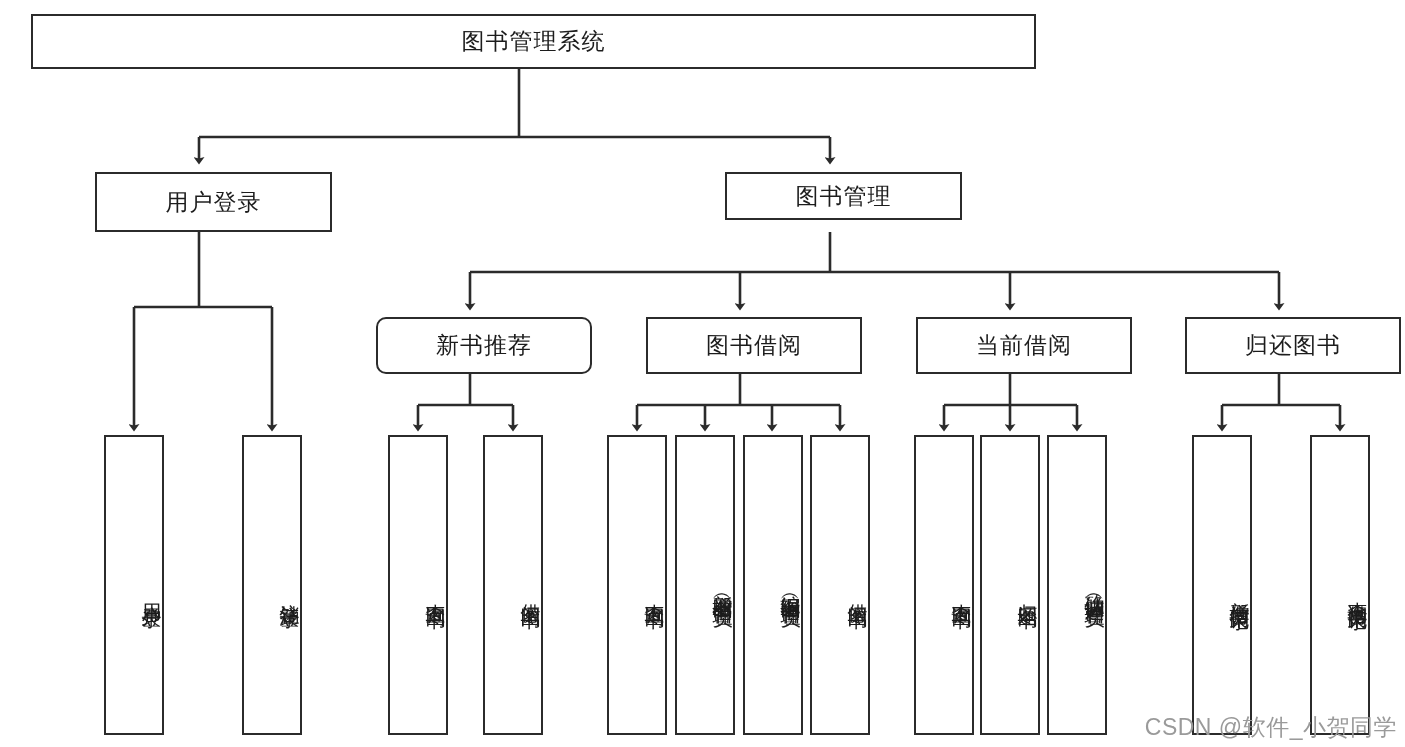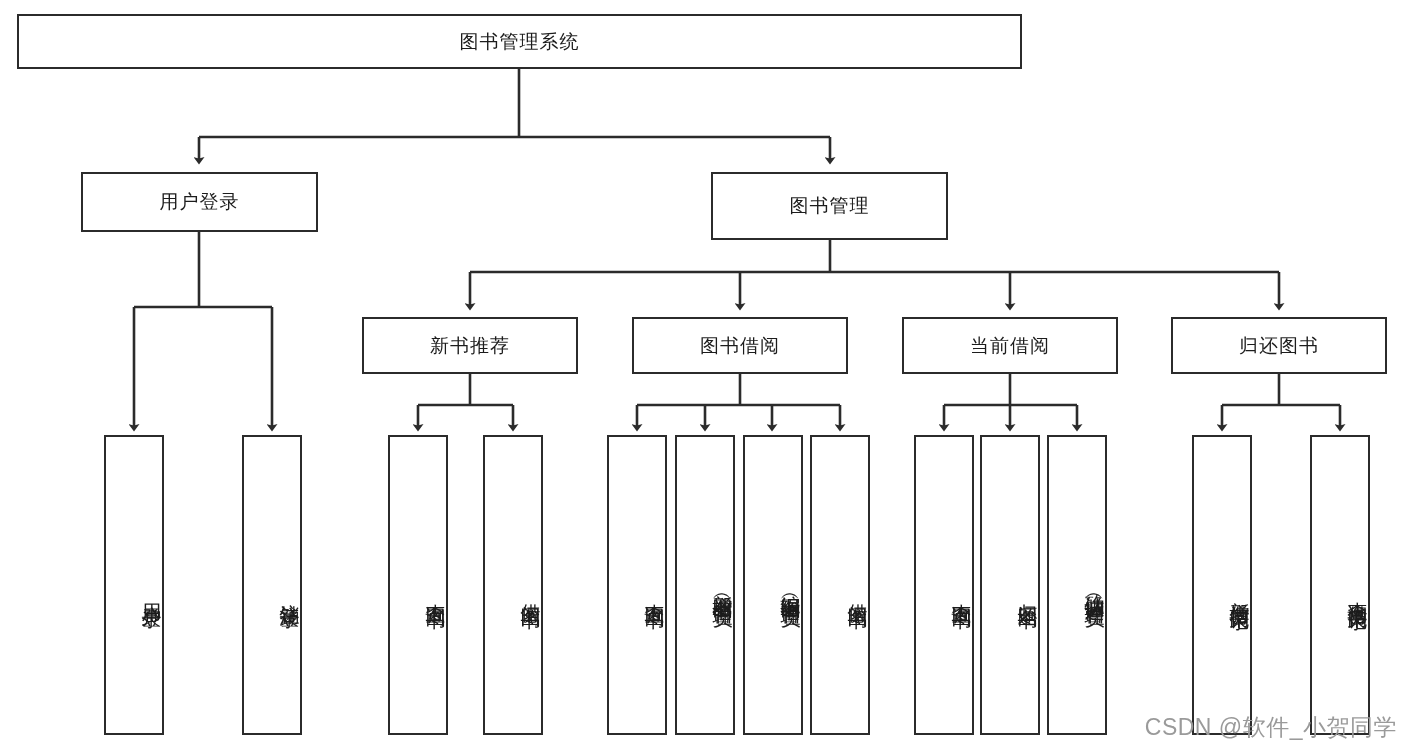--- a/index.html
+++ b/index.html
@@ -21,22 +21,23 @@
     position: absolute;
     box-sizing: border-box;
     border: 2px solid #2b2b2b;
     background: #ffffff;
     display: flex;
     align-items: center;
     justify-content: center;
     color: #1c1c1c;
   }
   .node.horiz {
-    font-size: 19px;
+    font-size: 23px;
     letter-spacing: 1px;
+    margin-left: 14px;
   }
   .node.vert {
     writing-mode: vertical-rl;
     text-orientation: upright;
     font-size: 20px;
     letter-spacing: 2px;
     align-items: flex-start;
     justify-content: center;
     padding-top: 14px;
     line-height: 1.0;
@@ -113,23 +114,23 @@
       <path d="M1279,374 L1279,405"></path>
       <path d="M1222,405 L1340,405"></path>
       <path d="M1222,405 L1222,427" marker-end="url(#arrow)"></path>
       <path d="M1340,405 L1340,427" marker-end="url(#arrow)"></path>
     </g>
   </svg>
 
   <div class="node horiz" style="left:17px; top:14px; width:1005px; height:55px;">图书管理系统</div>
 
   <div class="node horiz" style="left:81px; top:172px; width:237px; height:60px;">用户登录</div>
-  <div class="node horiz" style="left:711px; top:172px; width:237px; height:68px;">图书管理</div>
+  <div class="node horiz" style="left:711px; top:172px; width:237px; height:48px;">图书管理</div>
 
-  <div class="node horiz" style="left:362px; top:317px; width:216px; height:57px;">新书推荐</div>
+  <div class="node horiz" style="left:362px; top:317px; width:216px; height:57px;border-radius:10px;">新书推荐</div>
   <div class="node horiz" style="left:632px; top:317px; width:216px; height:57px;">图书借阅</div>
   <div class="node horiz" style="left:902px; top:317px; width:216px; height:57px;">当前借阅</div>
   <div class="node horiz" style="left:1171px; top:317px; width:216px; height:57px;">归还图书</div>
 
   <div class="node vert" style="left:104px; top:435px; width:60px; height:300px;">用户登录</div>
   <div class="node vert" style="left:242px; top:435px; width:60px; height:300px;">注销登录</div>
 
   <div class="node vert" style="left:388px; top:435px; width:60px; height:300px;">查询图书</div>
   <div class="node vert" style="left:483px; top:435px; width:60px; height:300px;">借阅图书</div>
 

